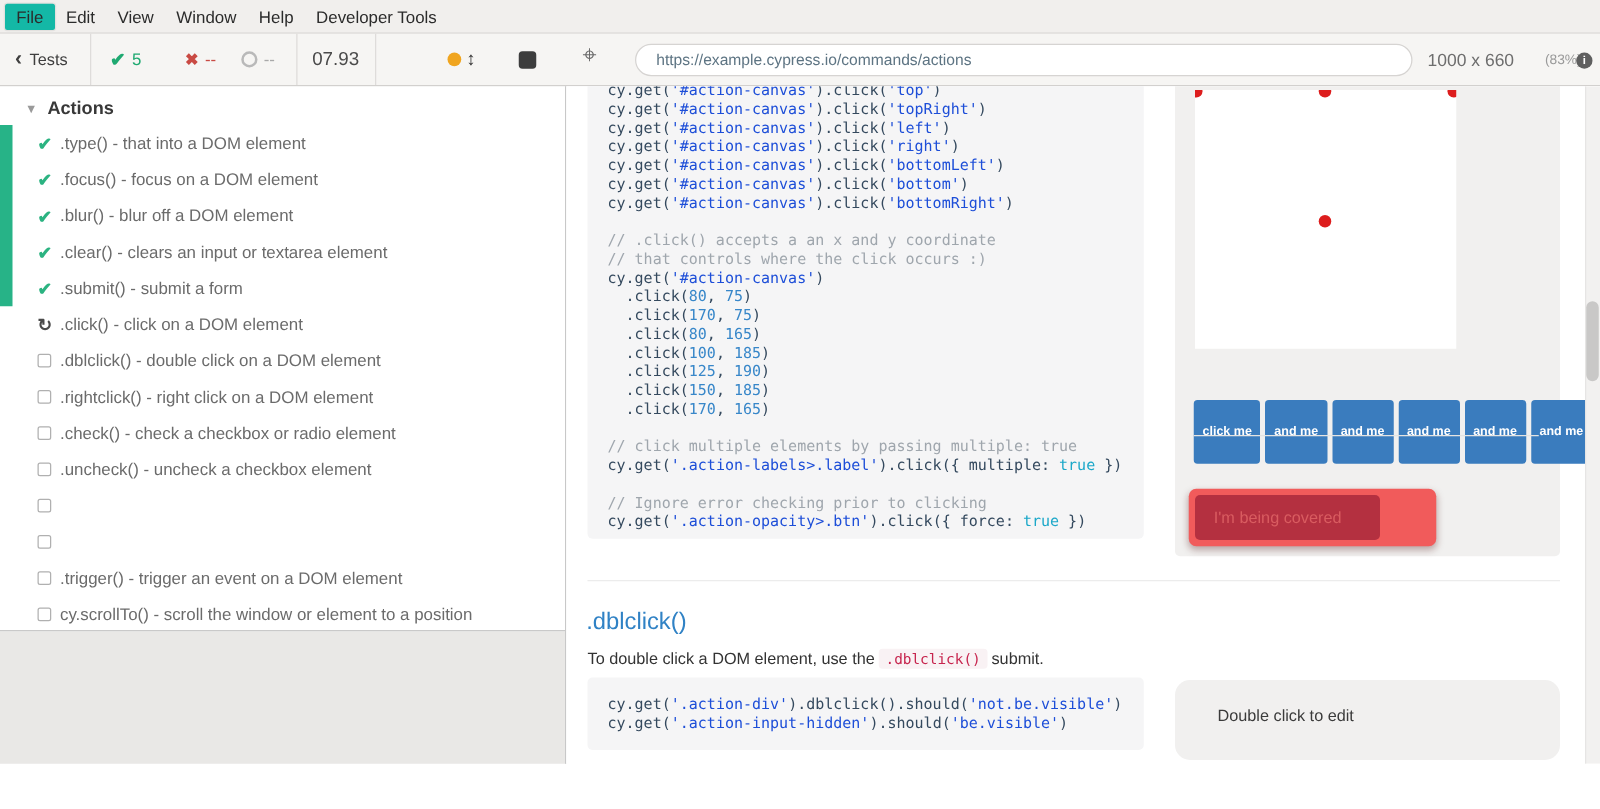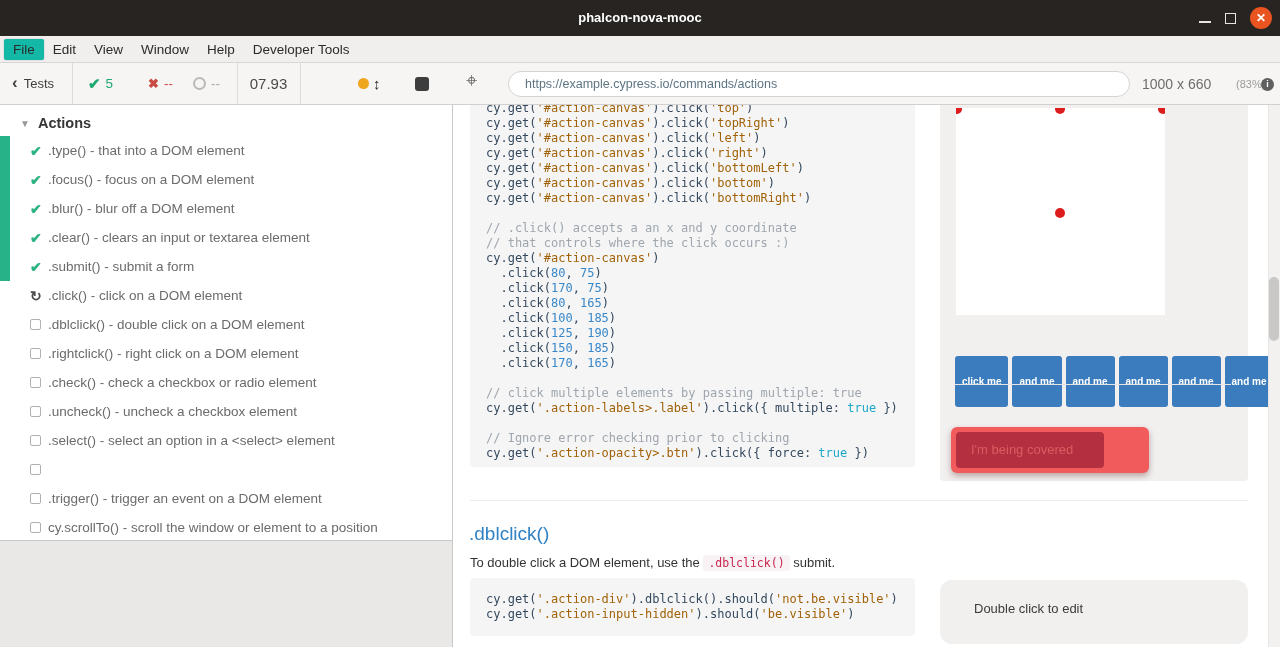--- a/index.html
+++ b/index.html
@@ -72,21 +72,21 @@
   
   .content { position:relative; width:827px; height:542px; background:#fff; overflow:hidden; }
 
   pre.codeblock { position:absolute; background:#f5f5f6; border-radius:4px;
                   font-family:"DejaVu Sans Mono","Liberation Mono",monospace;
                   font-size:12px; line-height:15px; }
   #code1 { left:17px; top:-18px; width:445px; padding:14px 16px 6px 16px; }
   #code2 { left:17px; top:473px; width:445px; padding:14px 16px; }
   .code-line { white-space:pre; }
   .tok-pl  { color:#34495e; }
-  .tok-str { color:#a16207;text-align:right; }
+  .tok-str { color:#1d4ed8;text-align:right; }
   .tok-num { color:#3887c9; }
   .tok-cmt { color:#9fa6ad; }
   .tok-bool{ color:#1ca8c9; }
 
   .right-card1 { position:absolute; left:487px; top:-7px; width:308px; height:383px;
                  background:#f1f0ef; border-radius:4px; }
   .action-canvas { position:absolute; left:503px; top:3px; width:209px; height:207px;
                    background:#fff; overflow:hidden; }
   .dot { position:absolute; width:10px; height:10px; border-radius:50%; background:#dd1d1d; }
 
@@ -113,28 +113,20 @@
   .scroll-track { position:absolute; right:0; top:0; width:12px; height:542px; background:#f2f1f0;
                   border-left:1px solid #e6e5e4; }
   .scroll-thumb { position:absolute; right:1px; top:172px; width:10px; height:64px;
                   background:#c9c8c7; border-radius:5px; }
 </style>
 </head>
 <body>
 
 <div id="app">
 
-  <div class="titlebar">
-    <div class="win-title">phalcon-nova-mooc</div>
-    <div class="win-controls">
-      <div class="wc-min"></div>
-      <div class="wc-max"></div>
-      <div class="wc-close">✕</div>
-    </div>
-  </div>
 
   <div class="menubar">
       <span class="menu-item active">File</span>
       <span class="menu-item">Edit</span>
       <span class="menu-item">View</span>
       <span class="menu-item">Window</span>
       <span class="menu-item">Help</span>
       <span class="menu-item">Developer Tools</span>
     </div>
 
@@ -237,21 +229,20 @@
             <div class="spec-item" style="top: 292px;">
               <span class="icon-cell">
                 <span class="ic-box"></span>
               </span>
               <span class="lbl">.uncheck() - uncheck a checkbox element</span>
             </div>
             <div class="spec-item" style="top: 321px;">
               <span class="icon-cell">
                 <span class="ic-box"></span>
               </span>
-              <span class="lbl">.select() - select an option in a &lt;select&gt; element</span>
             </div>
             <div class="spec-item" style="top: 350px;">
               <span class="icon-cell">
                 <span class="ic-box"></span>
               </span>
             </div>
             <div class="spec-item" style="top: 379px;">
               <span class="icon-cell">
                 <span class="ic-box"></span>
               </span>

